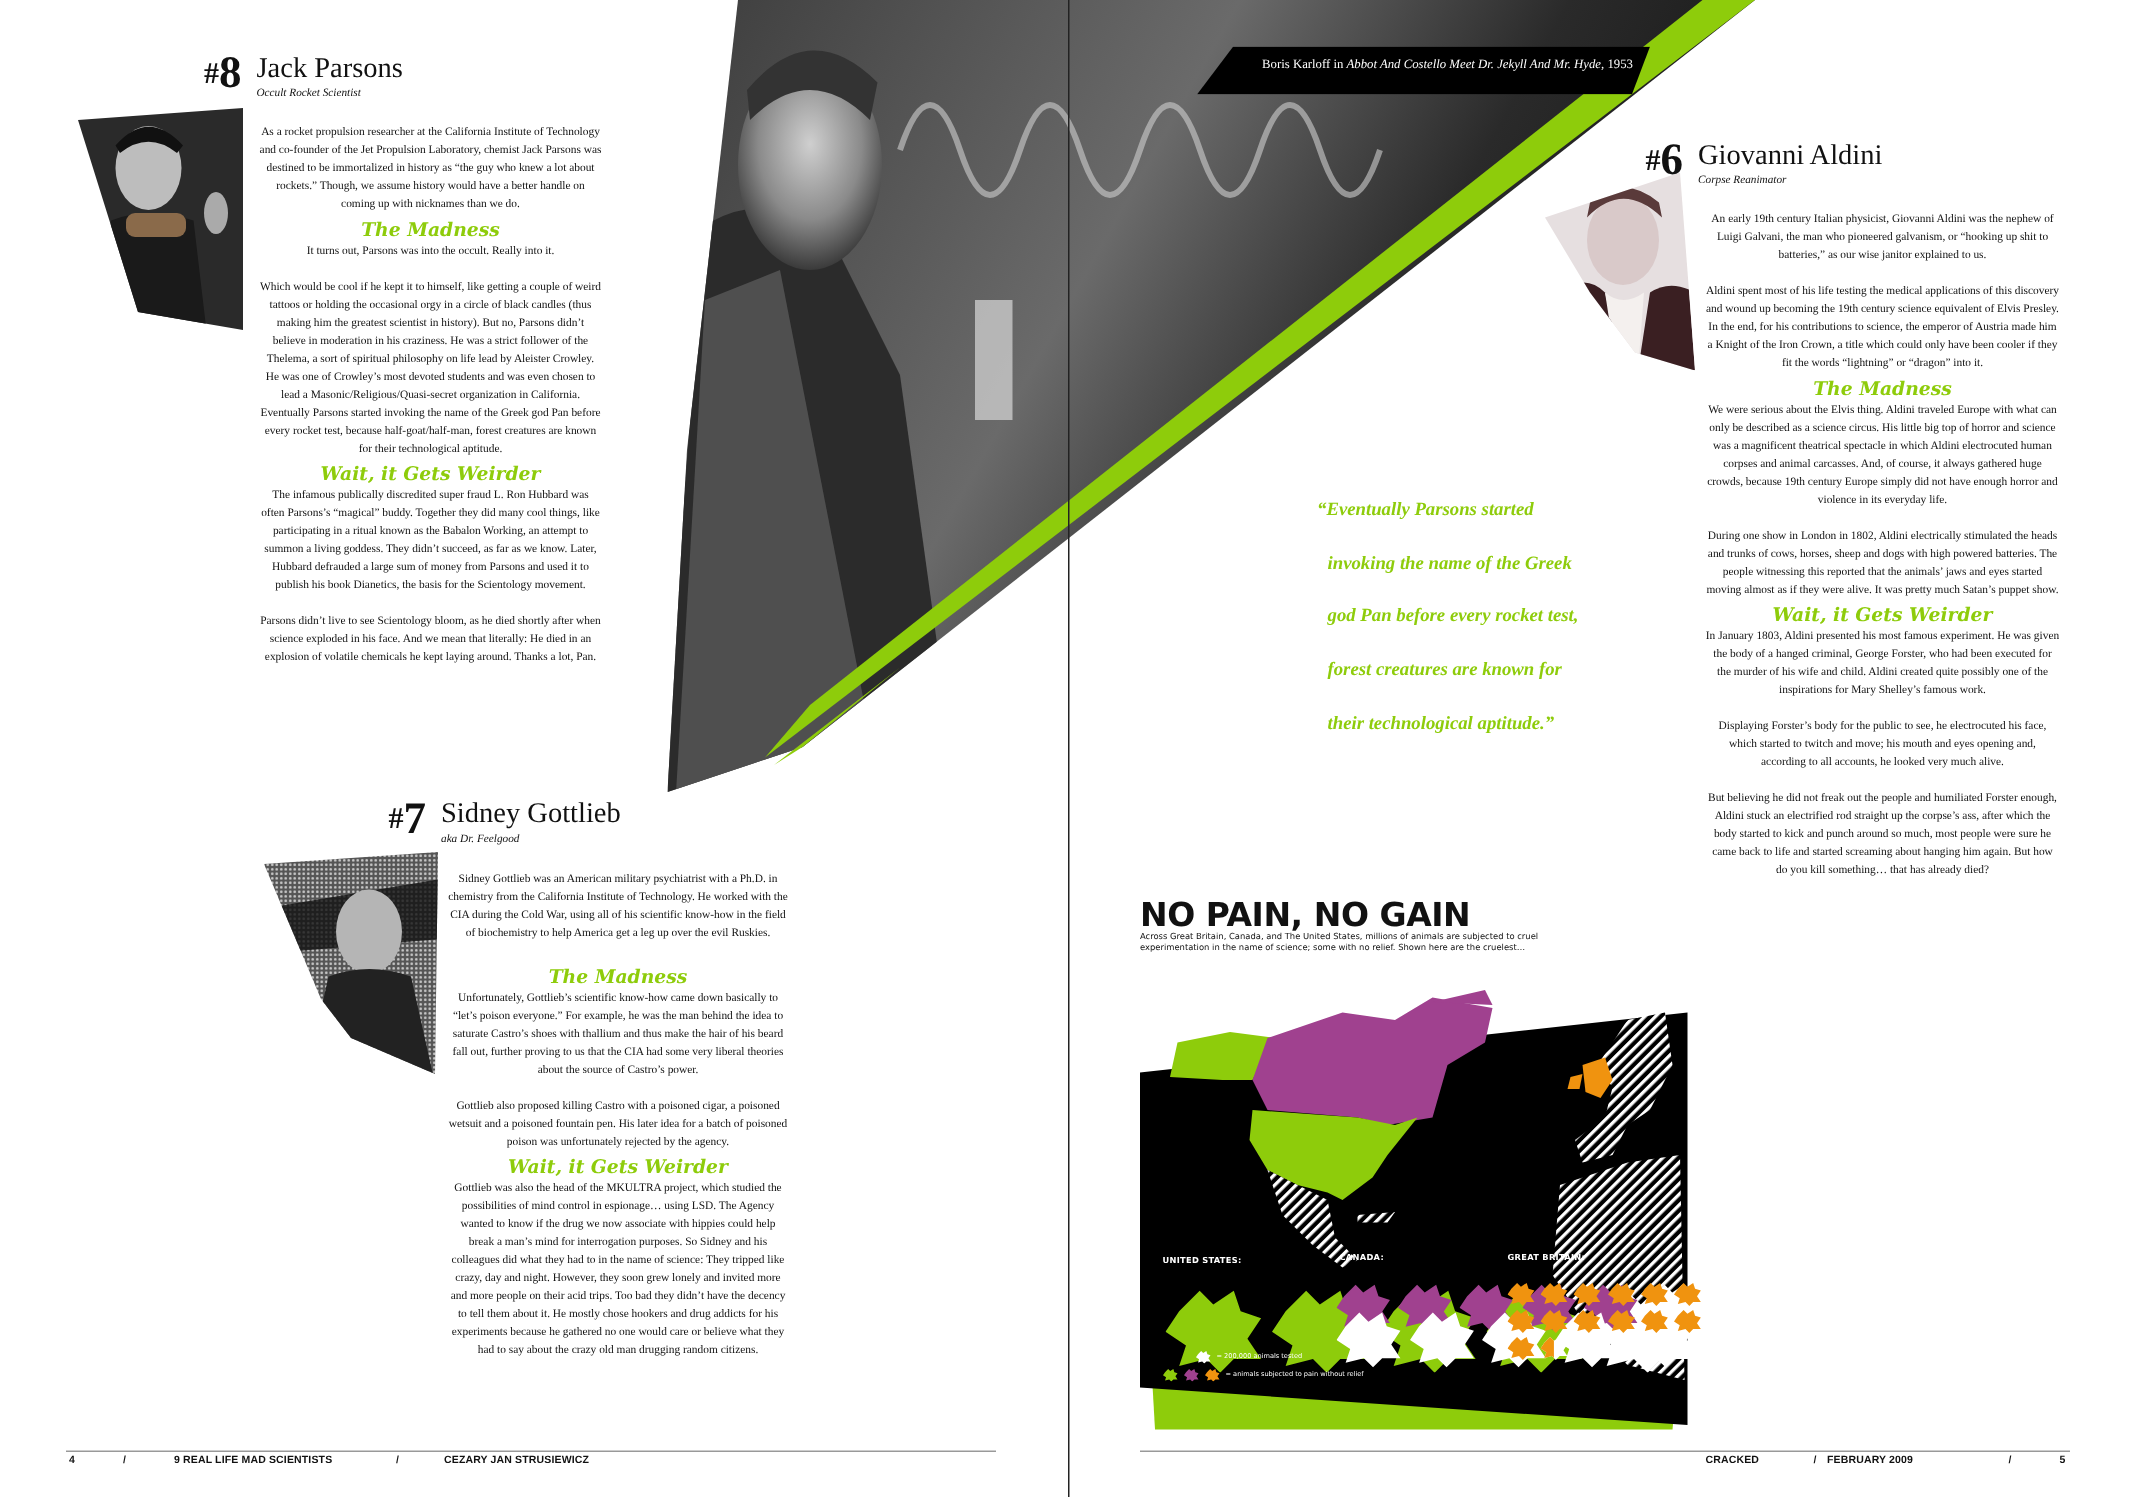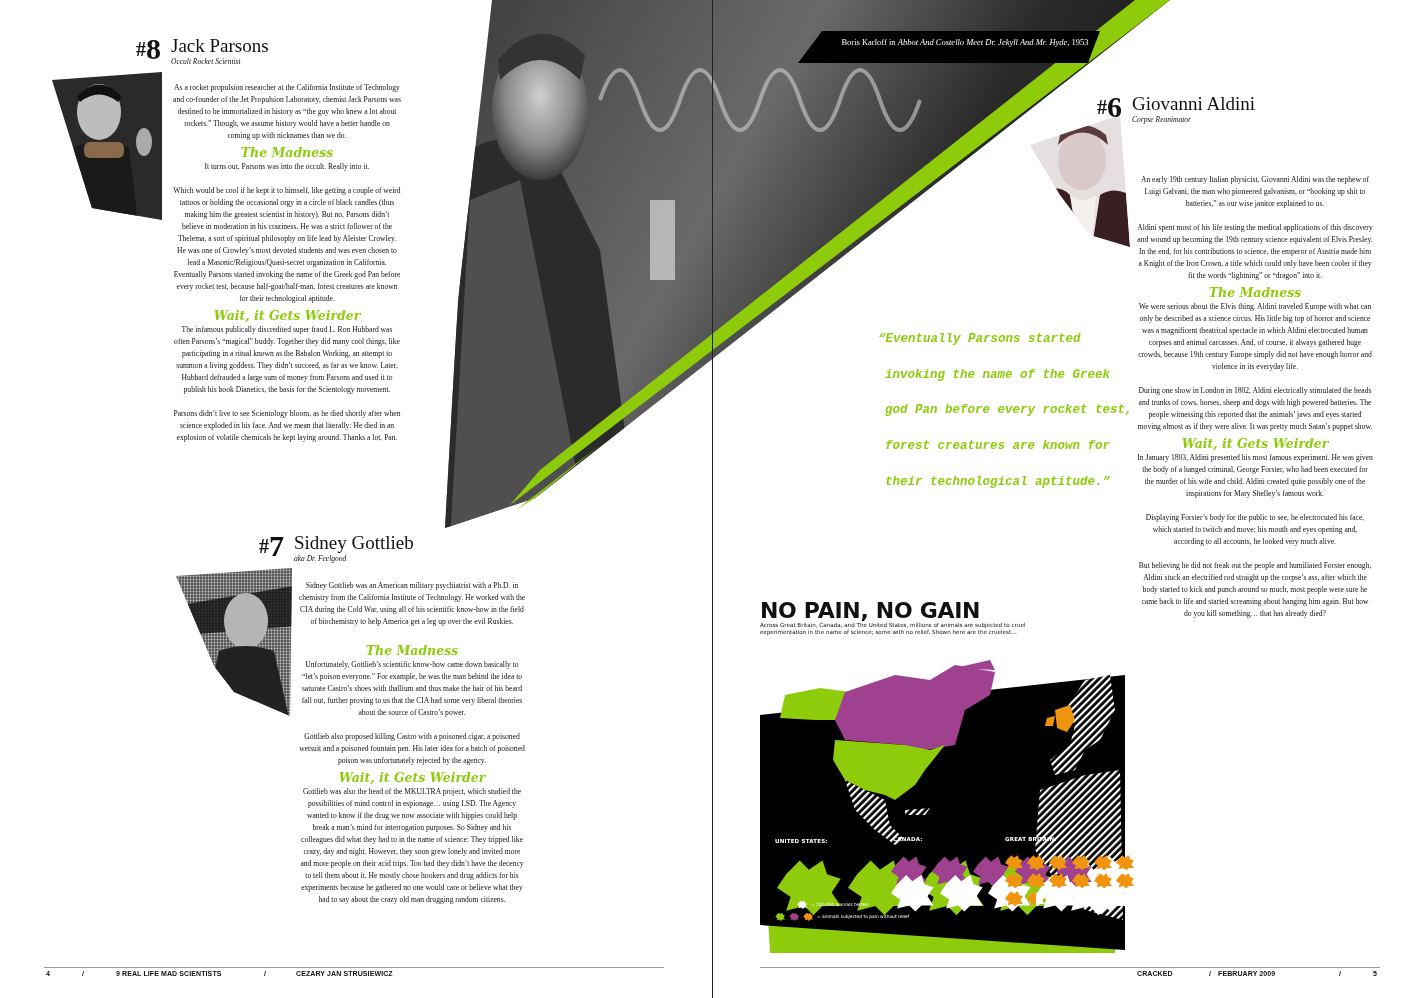--- a/index.html
+++ b/index.html
@@ -31,21 +31,21 @@
   .body-col { position: absolute; font-family: "Liberation Serif", serif; font-size: 7.6px; line-height: 12px; color: #111; text-align: center; }
   .body-col p { margin-bottom: 12px; }
   .subhead { font-family: "DejaVu Serif", serif; font-weight: bold; font-style: italic; color: #8ecc0b; font-size: 12.5px; line-height: 14px; margin: 4px 0 1px; }
 
   
   .portrait { position: absolute; overflow: hidden; }
   .portrait svg { width: 100%; height: 100%; display: block; }
 
   
   .pullquote { position: absolute; left: 878px; top: 322px; width: 240px; }
-  .pullquote div { font-family: Liberation Mono, monospace; font-weight: bold; font-style: italic; color: #8ecc0b; font-size: 12.5px; line-height: 35.7px; white-space: nowrap; }
+  .pullquote div { font-family: Liberation Serif, serif; font-weight: bold; font-style: italic; color: #8ecc0b; font-size: 12.5px; line-height: 35.7px; white-space: nowrap; }
 
   
   .info-title { position: absolute; left: 760px; top: 598px; font-family: "DejaVu Sans", sans-serif; font-weight: bold; font-size: 22px; letter-spacing: -0.3px; }
   .info-desc { position: absolute; left: 760px; top: 622px; width: 285px; font-family: "DejaVu Sans", sans-serif; font-size: 5.6px; line-height: 7px; }
   .map { position: absolute; left: 755px; top: 650px; width: 380px; height: 310px; }
   .map svg { width: 100%; height: 100%; display: block; }
 
   .stat-label { position: absolute; font-family: "DejaVu Sans", sans-serif; font-weight: bold; font-size: 5.5px; color: #fff; letter-spacing: 0.2px; }
   .icon-row { position: absolute; display: flex; gap: 3px; }
   .animal { width: 15px; height: 13px; display: inline-block; }
@@ -193,21 +193,21 @@
     </g>
   </svg>
 </div>
 <div class="entry-head" style="left:1097px;top:93px;">
   <div class="entry-num"><span class="hash">#</span><span>6</span></div>
   <div>
     <div class="entry-name">Giovanni Aldini</div>
     <div class="entry-sub">Corpse Reanimator</div>
   </div>
 </div>
-<div class="body-col" style="left:1137px;top:140px;width:236px;margin-top:34px;">
+<div class="body-col" style="left:1137px;top:140px;width:236px;">
   <p>An early 19th century Italian physicist, Giovanni Aldini was the nephew of Luigi Galvani, the man who pioneered galvanism, or “hooking up shit to batteries,” as our wise janitor explained to us.</p>
   <p style="margin-bottom:4px">Aldini spent most of his life testing the medical applications of this discovery and wound up becoming the 19th century science equivalent of Elvis Presley. In the end, for his contributions to science, the emperor of Austria made him a Knight of the Iron Crown, a title which could only have been cooler if they fit the words “lightning” or “dragon” into it.</p>
   <div class="subhead">The Madness</div>
   <p>We were serious about the Elvis thing. Aldini traveled Europe with what can only be described as a science circus. His little big top of horror and science was a magnificent theatrical spectacle in which Aldini electrocuted human corpses and animal carcasses. And, of course, it always gathered huge crowds, because 19th century Europe simply did not have enough horror and violence in its everyday life.</p>
   <p style="margin-bottom:4px">During one show in London in 1802, Aldini electrically stimulated the heads and trunks of cows, horses, sheep and dogs with high powered batteries. The people witnessing this reported that the animals’ jaws and eyes started moving almost as if they were alive. It was pretty much Satan’s puppet show.</p>
   <div class="subhead">Wait, it Gets Weirder</div>
   <p>In January 1803, Aldini presented his most famous experiment. He was given the body of a hanged criminal, George Forster, who had been executed for the murder of his wife and child. Aldini created quite possibly one of the inspirations for Mary Shelley’s famous work.</p>
   <p>Displaying Forster’s body for the public to see, he electrocuted his face, which started to twitch and move; his mouth and eyes opening and, according to all accounts, he looked very much alive.</p>
   <p>But believing he did not freak out the people and humiliated Forster enough, Aldini stuck an electrified rod straight up the corpse’s ass, after which the body started to kick and punch around so much, most people were sure he came back to life and started screaming about hanging him again. But how do you kill something… that has already died?</p>
 </div>

